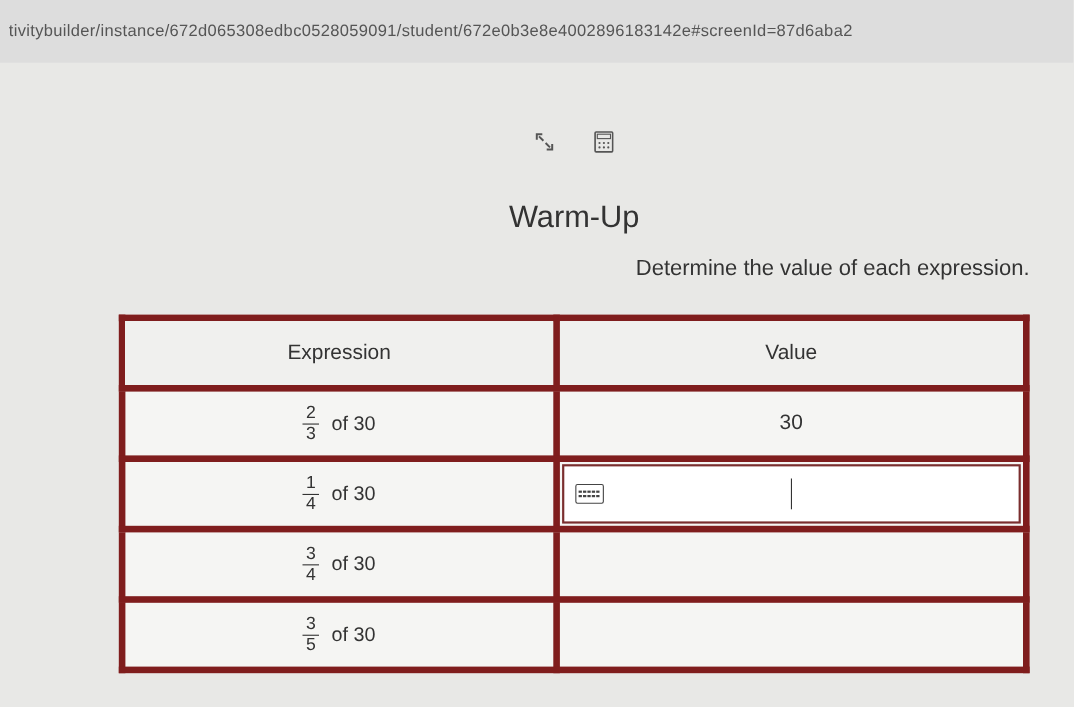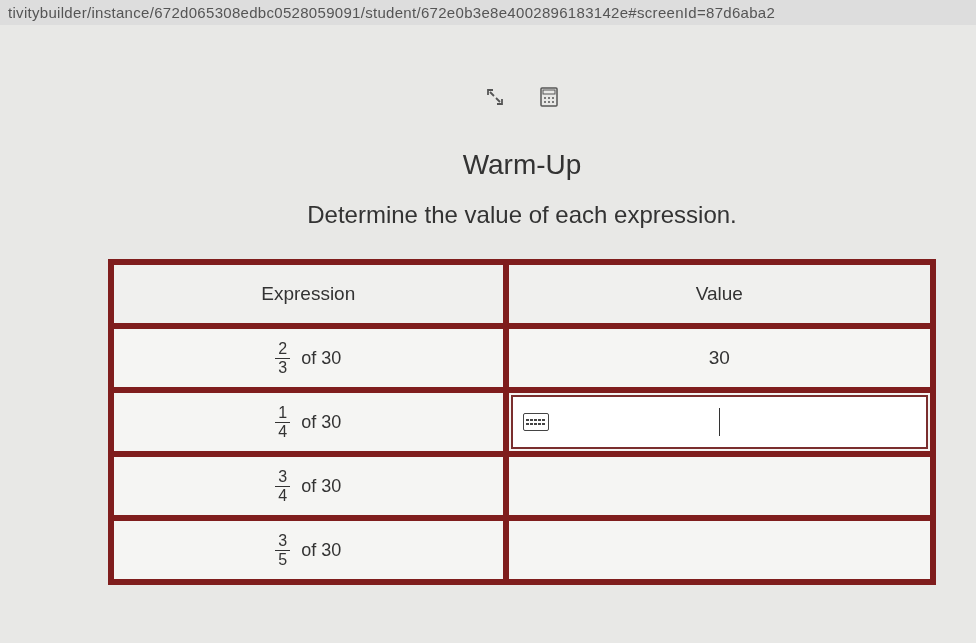--- a/index.html
+++ b/index.html
@@ -4,21 +4,21 @@
   <style>
     * { box-sizing: border-box; margin: 0; padding: 0; }
     body {
       width: 976px;
       height: 643px;
       background: #e8e8e6;
       font-family: Arial, sans-serif;
       overflow: hidden;
     }
     .url-bar {
-      padding: 4px 8px;
+      padding: 20px 8px;
       font-size: 15px;
       color: #555;
       background: #ddd;
       letter-spacing: 0.3px;
       white-space: nowrap;
       overflow: hidden;
     }
     .content {
       padding: 60px 40px 20px 60px;
       margin-left: 48px;
@@ -39,22 +39,22 @@
       color: #555;
     }
     .heading {
       text-align: center;
       font-size: 28px;
       color: #333;
       margin-bottom: 20px;
       font-weight: normal;
     }
     .instruction {
-      text-align: center;
-      font-size: 24px;
+      text-align: right;
+      font-size: 20px;
       color: #333;
       margin-bottom: 30px;
     }
     table {
       width: 100%;
       border-collapse: collapse;
       background: #f5f5f3;
     }
     th, td {
       border: 6px solid #7f1d1d;

